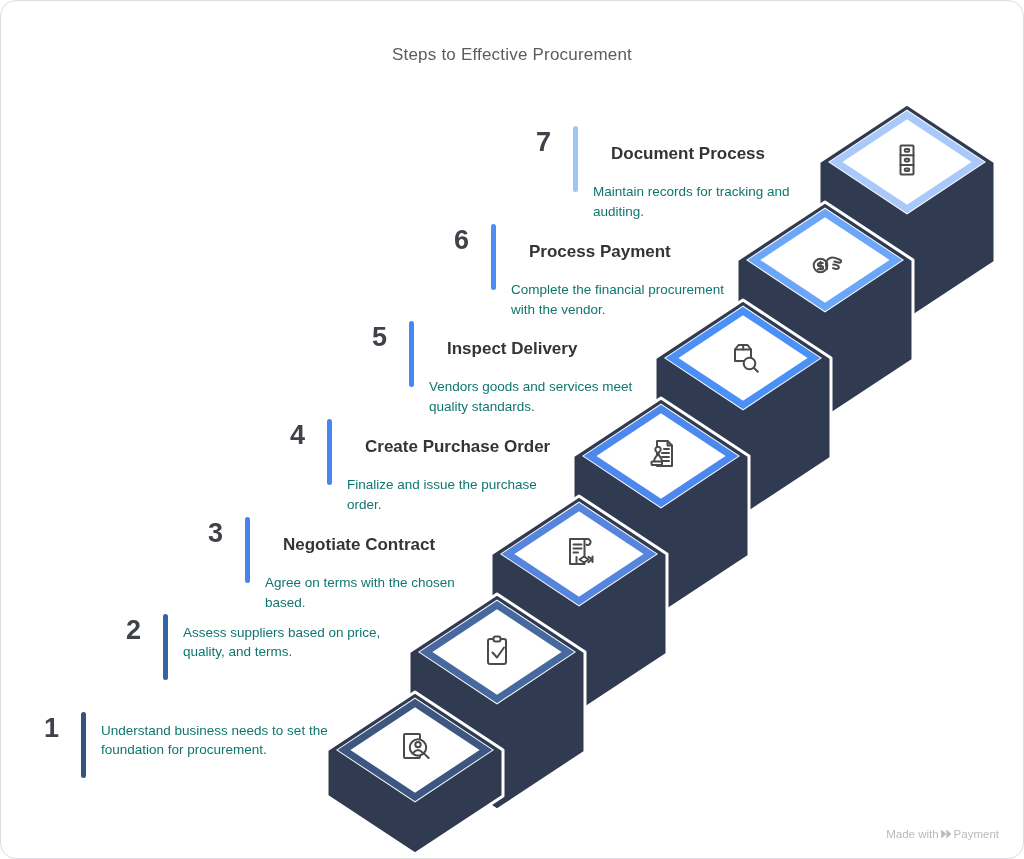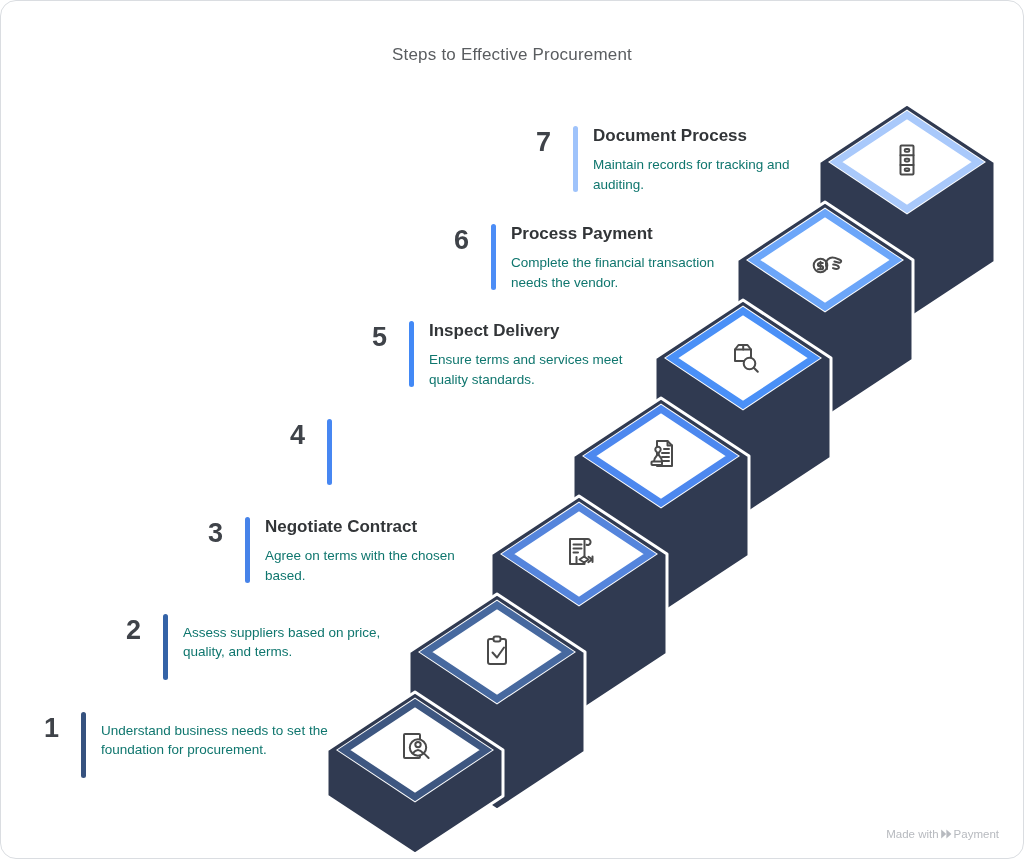--- a/index.html
+++ b/index.html
@@ -13,21 +13,21 @@
     font-size:17px;color:#5a5d60;letter-spacing:.2px;
   }
   #stairs{position:absolute;top:0;left:0;}
   .step-label{position:absolute;display:flex;align-items:flex-start;}
   .step-label .num{
     width:58px;text-align:right;font-size:27px;font-weight:bold;color:#3f4349;
     line-height:1;padding-top:3px;margin-right:22px;
   }
   .step-label .bar{width:5px;height:66px;border-radius:2.5px;flex:0 0 auto;}
   .step-label .txt{margin-left:15px;max-width:228px;}
-  .step-label .txt h3{margin:0;font-size:17px;line-height:1.2;color:#323538;font-weight:bold;}
+  .step-label .txt h3{margin:18px;font-size:17px;line-height:1.2;color:#323538;font-weight:bold;}
   .step-label .txt p{margin:9px 0 0 0;font-size:13.5px;line-height:1.42;color:#0f766e;}
   
   .s1{left:0;  top:711px;}
   .s2{left:82px; top:613px;}
   .s3{left:164px;top:516px;}
   .s4{left:246px;top:418px;}
   .s5{left:328px;top:320px;}
   .s6{left:410px;top:223px;}
   .s7{left:492px;top:125px;}
   .watermark{
@@ -148,37 +148,41 @@
     <div class="bar" style="background: rgb(71, 131, 233);"></div>
     <div class="txt">
       <h3>Negotiate Contract</h3>
       <p>Agree on terms with the chosen based.</p>
     </div>
   </div>
 
   <div class="step-label s4">
     <div class="num">4</div>
     <div class="bar" style="background: rgb(71, 135, 242);"></div>
+    <div class="txt">
+      <h3>Create Purchase Order</h3>
+      <p>Finalize and issue the purchase order.</p>
+    </div>
   </div>
 
   <div class="step-label s5">
     <div class="num">5</div>
     <div class="bar" style="background: rgb(66, 137, 246);"></div>
     <div class="txt">
       <h3>Inspect Delivery</h3>
-      <p>Ensure terms and services meet quality standards.</p>
+      <p>Vendors goods and services meet quality standards.</p>
     </div>
   </div>
 
   <div class="step-label s6">
     <div class="num">6</div>
     <div class="bar" style="background: rgb(76, 141, 246);"></div>
     <div class="txt">
       <h3>Process Payment</h3>
-      <p>Complete the financial transaction needs the vendor.</p>
+      <p>Complete the financial procurement with the vendor.</p>
     </div>
   </div>
 
   <div class="step-label s7">
     <div class="num">7</div>
     <div class="bar" style="background: rgb(159, 195, 251);"></div>
     <div class="txt">
       <h3>Document Process</h3>
       <p>Maintain records for tracking and auditing.</p>
     </div>

